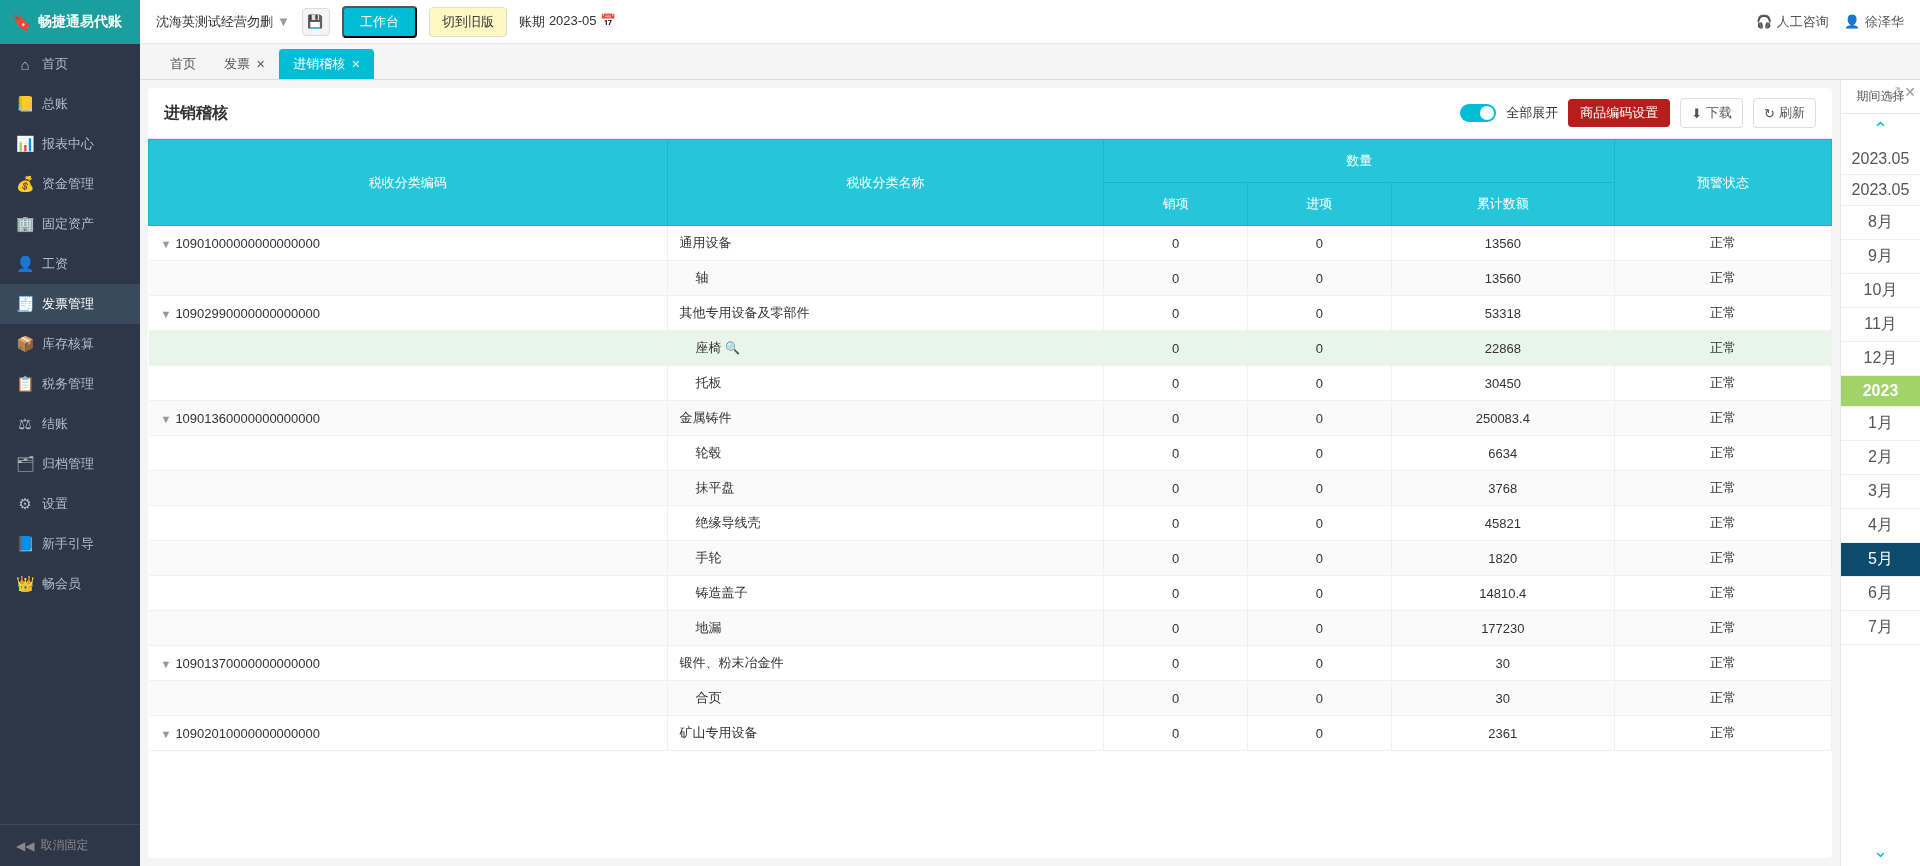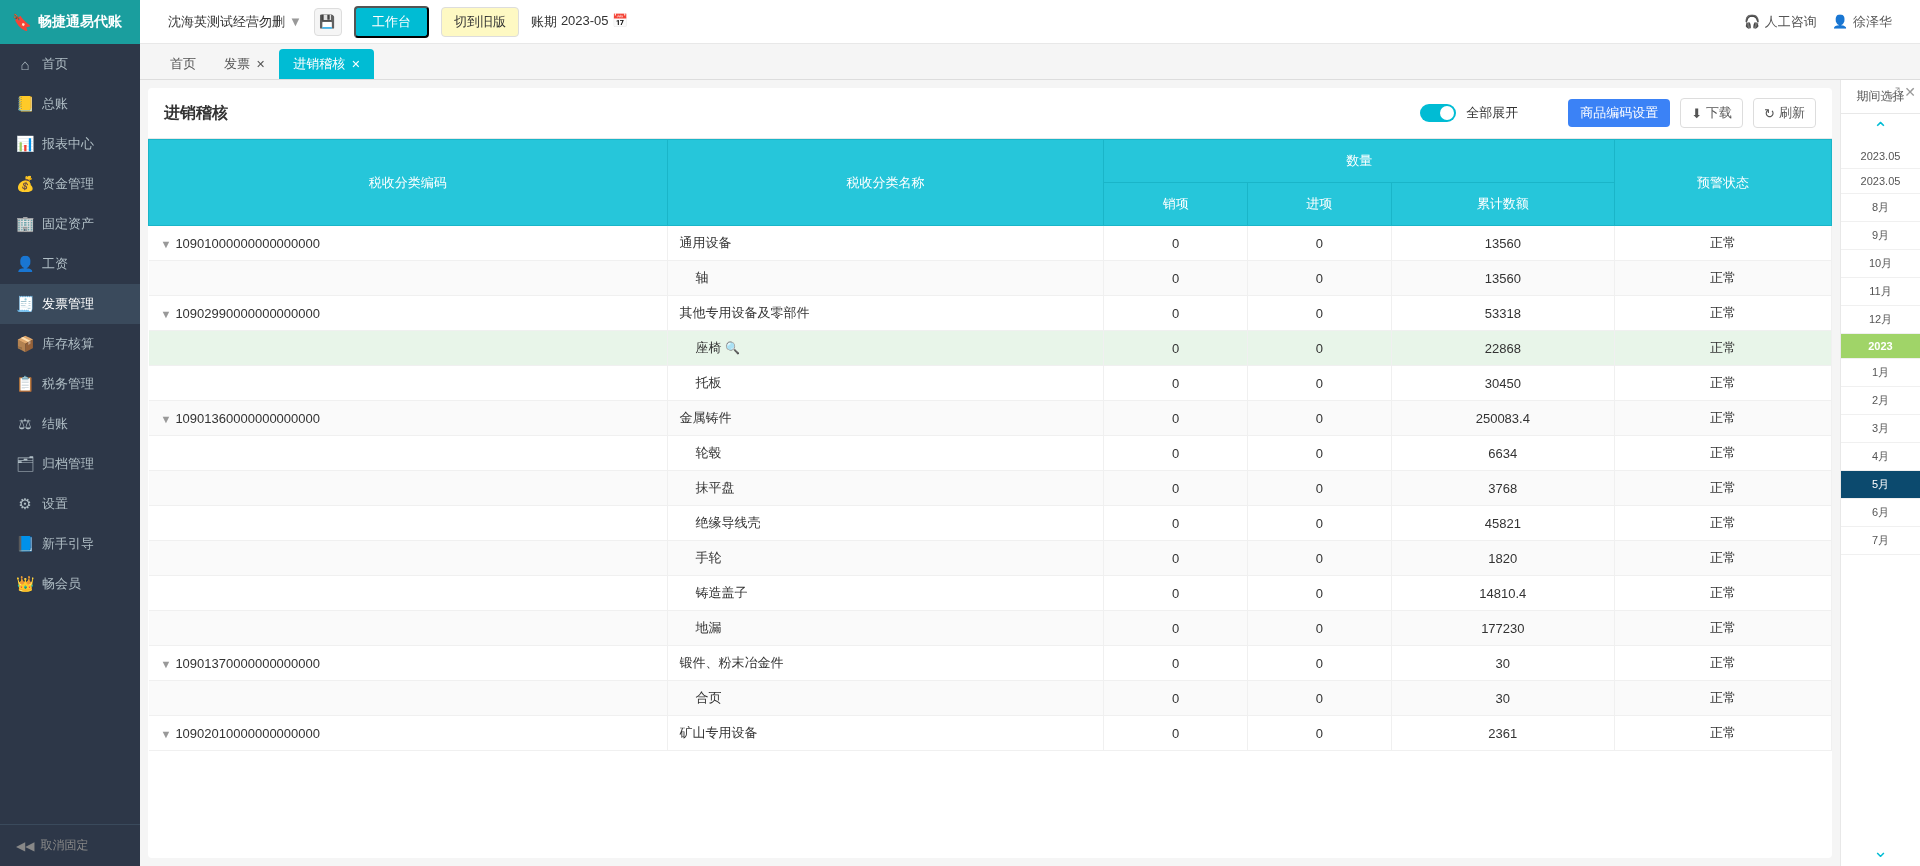--- a/index.html
+++ b/index.html
@@ -58,21 +58,21 @@
       flex-direction: column;
       overflow: hidden;
     }
 
     
     .topbar {
       background: #fff;
       height: 44px;
       display: flex;
       align-items: center;
-      padding: 0 28px;
+      padding: 0 16px;
       gap: 12px;
       border-bottom: 1px solid #e8e8e8;
       flex-shrink: 0;
     }
     .topbar-company {
       display: flex;
       align-items: center;
       gap: 4px;
       color: #333;
       font-size: 13px;
@@ -196,28 +196,27 @@
     }
     .toggle-switch::after {
       content: '';
       width: 14px; height: 14px;
       background: #fff;
       border-radius: 50%;
       position: absolute;
       top: 2px; right: 2px;
     }
     .product-code-btn {
-      background: #3b82f6;
+      background: #b91c1c;
       color: #fff;
       border: none;
       padding: 5px 12px;
       border-radius: 4px;
       cursor: pointer;
       font-size: 13px;
-      margin-left: 40px;
     }
     .download-btn, .refresh-btn {
       border: 1px solid #ddd;
       background: #fff;
       padding: 5px 10px;
       border-radius: 4px;
       cursor: pointer;
       font-size: 13px;
       color: #555;
       display: flex;
@@ -269,21 +268,21 @@
       padding: 8px 6px;
       text-align: center;
       font-size: 12px;
       color: #555;
       border-bottom: 1px solid #e8e8e8;
     }
     .period-list { overflow-y: auto; flex: 1; }
     .period-item {
       padding: 6px 4px;
       text-align: center;
-      font-size: 11px;
+      font-size: 16px;
       color: #555;
       cursor: pointer;
       border-bottom: 1px solid #f0f0f0;
     }
     .period-item.active {
       background: #0c4a6e;
       color: #fff;
     }
     .period-item.year-label {
       background: #a0d468;

